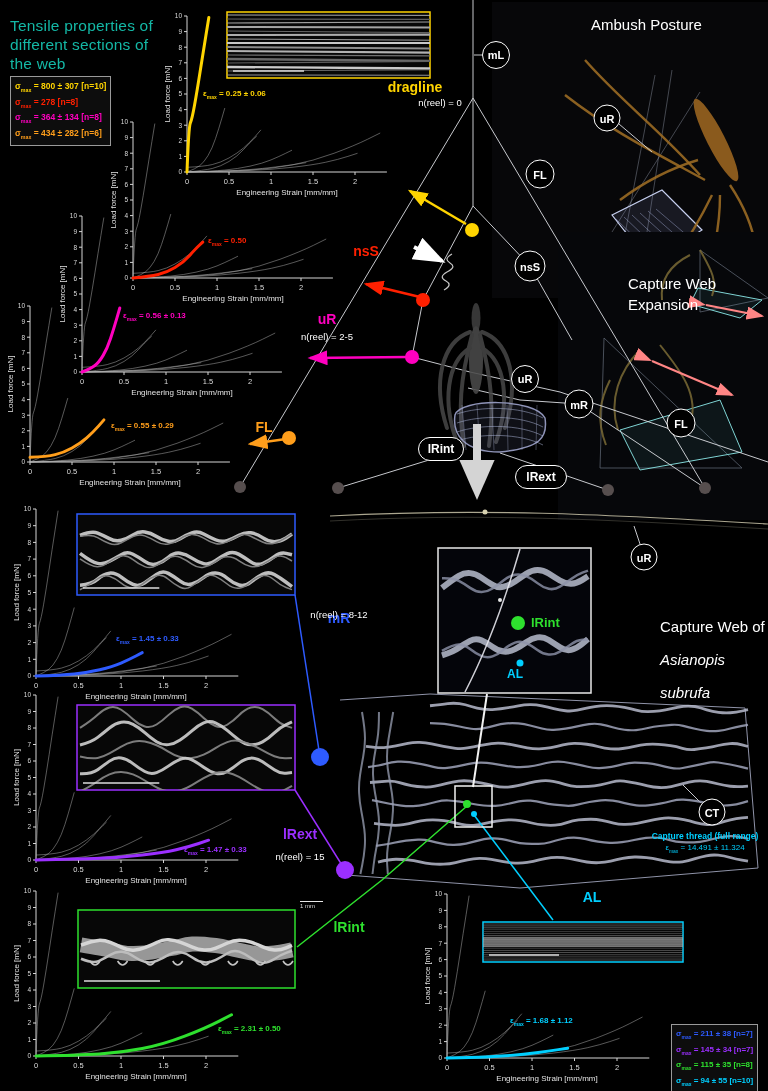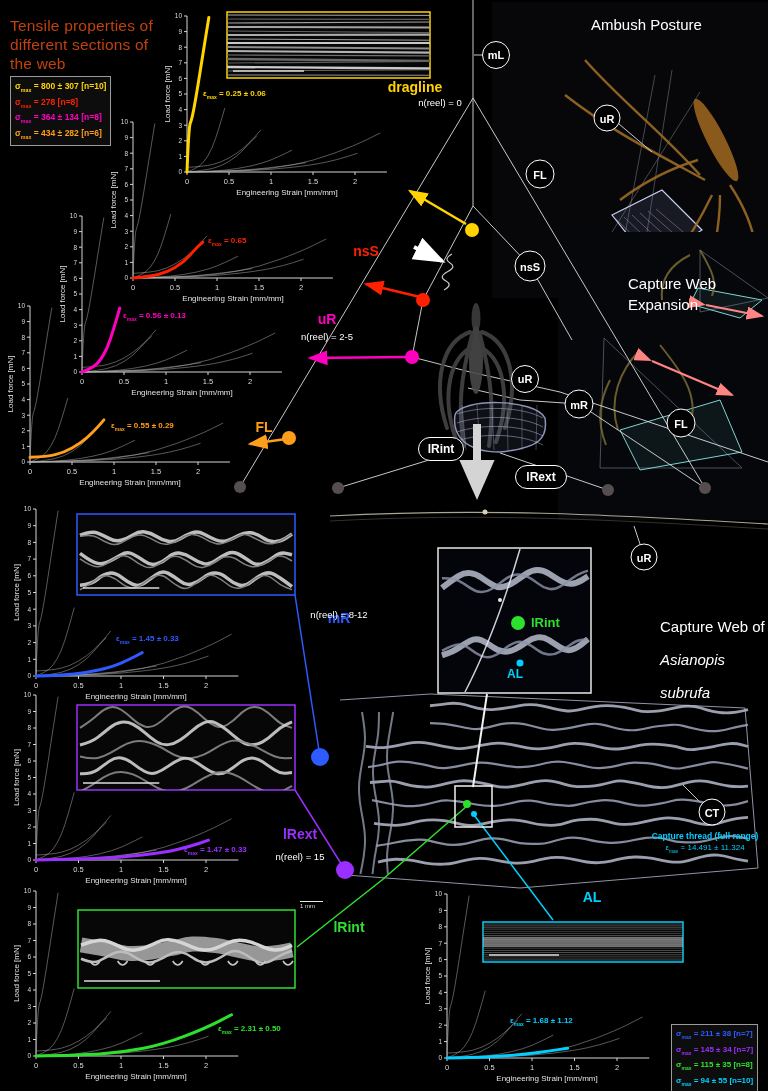--- a/index.html
+++ b/index.html
@@ -1,20 +1,20 @@
 <!DOCTYPE html>
 <html><head>
 <meta charset="utf-8">
 <style>
   html,body{margin:0;padding:0;background:#000;}
   #canvas{position:relative;width:768px;height:1091px;background:#000;overflow:hidden;
           font-family:"Liberation Sans",sans-serif;color:#fff;}
   svg{position:absolute;left:0;top:0;}
   .title{position:absolute;left:10px;top:16px;font-size:15.5px;line-height:19px;
-         white-space:pre-line;color:#c2410c;letter-spacing:.2px;}
+         white-space:pre-line;color:#14b8a6;letter-spacing:.2px;}
   .stats-box{position:absolute;border:1px solid #9a9a9a;background:#0d0d0d;padding:3px 4px 2px 4px;}
   .srow{font-size:8px;font-weight:bold;line-height:12px;white-space:nowrap;}
   .srow sub,.eps sub,.ct-eps sub{font-size:.62em;}
   .caption{position:absolute;color:#fff;margin-left:32px;}
   .cap-ambush{left:559px;top:16px;font-size:15px;}
   .cap-exp{left:596px;top:273px;font-size:15px;line-height:21px;}
   .cap-cwof{left:628px;top:610px;font-size:15px;line-height:33px;}
   .italic{font-style:italic;}
   .eps{position:absolute;font-size:8px;font-weight:bold;white-space:nowrap;}
   .sec-label{position:absolute;font-size:14px;font-weight:bold;text-align:left;transform:translateX(-50%);white-space:nowrap;}
@@ -708,21 +708,21 @@
 
   <div id="scalebar">
     <div class="bar"></div>
     <div class="lab">1 mm</div>
   </div>
 
   <div id="labels-layer">
       <div class="eps" style="left: 203px; top: 89px; color: rgb(255, 212, 0);"><span>ε</span><sub>max</sub><span> = 0.25 ± 0.06</span></div>
       <div class="sec-label" style="left: 415px; top: 79px; color: rgb(255, 212, 0);">dragline</div>
       <div class="sub-label" style="left: 440px; top: 97px;">n(reel) = 0</div>
-      <div class="eps" style="left: 208px; top: 236px; color: rgb(255, 32, 0);"><span>ε</span><sub>max</sub><span> = 0.65</span></div>
+      <div class="eps" style="left: 208px; top: 236px; color: rgb(255, 32, 0);"><span>ε</span><sub>max</sub><span> = 0.50</span></div>
       <div class="sec-label" style="left: 366px; top: 243px; color: rgb(255, 32, 0);">nsS</div>
       <div class="eps" style="left: 123px; top: 311px; color: rgb(255, 0, 191);"><span>ε</span><sub>max</sub><span> = 0.56 ± 0.13</span></div>
       <div class="sec-label" style="left: 327px; top: 311px; color: rgb(255, 0, 191);">uR</div>
       <div class="sub-label" style="left: 327px; top: 331px;">n(reel) = 2-5</div>
       <div class="eps" style="left: 111px; top: 421px; color: rgb(255, 158, 27);"><span>ε</span><sub>max</sub><span> = 0.55 ± 0.29</span></div>
       <div class="sec-label" style="left: 264px; top: 419px; color: rgb(255, 158, 27);">FL</div>
       <div class="eps" style="left: 116px; top: 634px; color: rgb(46, 91, 255);"><span>ε</span><sub>max</sub><span> = 1.45 ± 0.33</span></div>
       <div class="sec-label" style="left: 339px; top: 610px; color: rgb(46, 91, 255);">mR</div>
       <div class="sub-label" style="left: 339px; top: 609px; text-align: right;">n(reel) = 8-12</div>
       <div class="eps" style="left: 184px; top: 845px; color: rgb(155, 47, 255);"><span>ε</span><sub>max</sub><span> = 1.47 ± 0.33</span></div>

